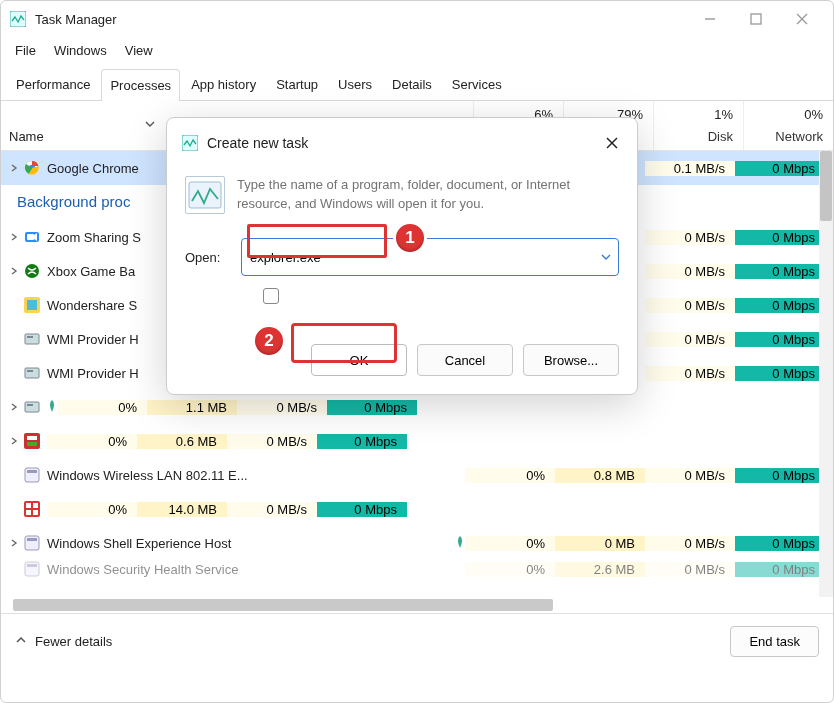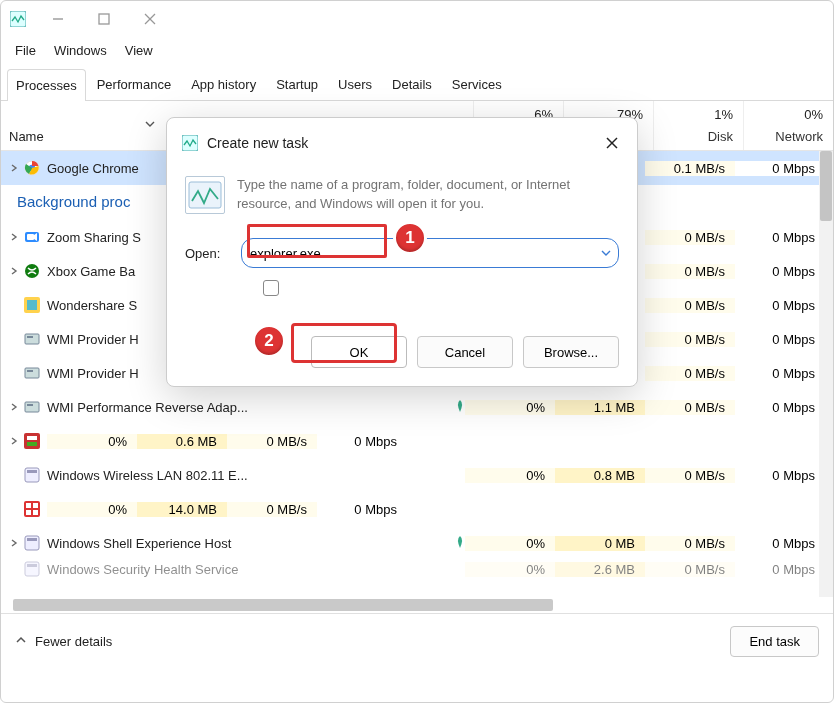--- a/index.html
+++ b/index.html
@@ -33,21 +33,21 @@
 .proclist { position:relative; height:446px; overflow:hidden; }
 .row { display:flex; height:34px; align-items:center; padding:0 8px; }
 .row.selected { background:#cfe4ff; }
 .row .exp { width:14px; color:#6a6a6a; font-size:11px; }
 .row .ic { width:18px; height:18px; margin-right:6px; display:flex; align-items:center; justify-content:center; }
 .row .nm { flex:1; color:#222; white-space:nowrap; overflow:hidden; text-overflow:ellipsis; }
 .row .cell { width:90px; text-align:right; padding-right:10px; }
 .row .cell.cpu { background:#fffcec; }
 .row .cell.mem { background:#fff4c7; }
 .row .cell.disk { background:#fffcec; }
-.row .cell.net { background:#ffffff; }
+.row .cell.net { background:#14b8a6; }
 .row .leaf { position:relative; }
 .section-label { color:#1b5fb3; font-size:15px; padding:8px 10px 10px 16px; }
 .scrolltrack { position:absolute; right:0; top:0; bottom:0; width:14px; background:#f2f2f2; }
 .scrollthumb { position:absolute; right:1px; top:0; width:12px; height:70px; background:#c4c4c4; border-radius:2px; }
 .hscroll { height:14px; margin:2px 12px 0 12px; }
 .hscroll .hthumb { height:12px; width:540px; background:#c9c9c9; border-radius:2px; }
 
 
 .footer { border-top:1px solid #e0e0e0; height:56px; display:flex; align-items:center; padding:12px 14px; }
 .footer .fewer { display:flex; align-items:center; gap:8px; color:#222; }
@@ -59,21 +59,21 @@
 .dialog .dtitle { display:flex; align-items:center; padding:10px 10px 10px 14px; }
 .dialog .dtitle .dic { width:18px; height:18px; margin-right:8px; display:flex; align-items:center; justify-content:center; }
 .dialog .dtitle .txt { flex:1; color:#222; font-size:14px; }
 .dialog .dtitle .close { width:30px; height:30px; display:flex; align-items:center; justify-content:center; color:#222; }
 .dialog .dbody { padding:8px 18px 18px 18px; }
 .dialog .drow1 { display:flex; gap:12px; align-items:flex-start; }
 .dialog .bigicon { width:40px; height:38px; border:1px solid #b8c9d8; display:flex; align-items:center; justify-content:center; border-radius:2px; flex-shrink:0; }
 .dialog .desc { color:#737373; line-height:1.45; }
 .dialog .drow2 { display:flex; align-items:center; margin-top:24px; gap:10px; }
 .dialog .drow2 .lbl { width:46px; color:#222; }
-.dialog .drow2 .combo { flex:1; display:flex; align-items:center; border:1px solid #3a7bd5; border-radius:12px; height:30px; }
+.dialog .drow2 .combo { flex:1; display:flex; align-items:center; border:1px solid #3a7bd5; border-radius:4px; height:38px; }
 .dialog .drow2 .combo input { flex:1; border:none; outline:none; padding:0 8px; height:100%; font-size:13px; background:transparent; }
 .dialog .drow2 .combo .dd { width:24px; display:flex; align-items:center; justify-content:center; color:#3a7bd5; }
 .dialog .redbox { position:absolute; border:3px solid #d33; border-radius:4px; pointer-events:none; }
 .dialog .rb-input { left:80px; top:106px; width:140px; height:34px; border-radius:2px; }
 .dialog .rb-ok { left:124px; top:205px; width:106px; height:40px; border-radius:4px; }
 .dialog .callout { position:absolute; width:34px; height:34px; border-radius:50%; background:#d33; border:3px solid #fff; box-shadow:inset 0 -2px 3px rgba(0,0,0,.2); display:flex; align-items:center; justify-content:center; color:#fff; font-weight:700; font-size:17px; }
 .dialog .c1 { left:226px; top:103px; }
 .dialog .c2 { left:85px; top:206px; }
 .dialog .drow3 { margin-top:12px; padding-left:78px; display:flex; align-items:center; gap:8px; }
 .dialog .drow3 .chk { width:16px; height:16px; border:1px solid #888; border-radius:3px; }
@@ -86,20 +86,21 @@
 </head>
 <body>
 
 <div class="titlebar">
   <span class="app-icon">
     <svg width="16" height="16">
         <rect x="0" y="0" width="16" height="16" rx="2" fill="#dff" stroke="#4aa"></rect>
         <path d="M2 10 L5 6 L8 11 L11 5 L14 9" stroke="#2a8" fill="none" stroke-width="1.3"></path>
       </svg>
   </span>
+  <span class="title">Task Manager</span>
   <div class="winbtn">
       <svg width="12" height="12">
         <line x1="1" y1="6" x2="11" y2="6" stroke="#555" stroke-width="1.4"></line>
       </svg>
     </div>
   <div class="winbtn">
       <svg width="12" height="12">
         <rect x="1" y="1" width="10" height="10" fill="none" stroke="#555" stroke-width="1.3"></rect>
       </svg>
     </div>
@@ -111,22 +112,22 @@
     </div>
 </div>
 
 <div class="menubar">
   <div class="item">File</div>
   <div class="item">Windows</div>
   <div class="item">View</div>
 </div>
 
 <div class="tabs">
+  <div class="tab">Performance</div>
   <div class="tab active">Processes</div>
-  <div class="tab">Performance</div>
   <div class="tab">App history</div>
   <div class="tab">Startup</div>
   <div class="tab">Users</div>
   <div class="tab">Details</div>
   <div class="tab">Services</div>
 </div>
 
 <div class="colhdr">
   <div class="namecol">
     <span>Name</span>
@@ -262,21 +263,20 @@
           <svg width="10" height="10">
             <path d="M3 2 L7 5 L3 8" fill="none" stroke="#6a6a6a" stroke-width="1.4"></path>
           </svg>
         </span>
         <span class="ic">
           <svg width="16" height="16">
             <rect x="1" y="3" width="14" height="10" rx="1" fill="#cdd" stroke="#789"></rect>
             <rect x="3" y="5" width="6" height="2" fill="#789"></rect>
           </svg>
         </span>
-        <span class="nm">WMI Performance Reverse Adap...</span>
         <span class="leaf"><svg width="10" height="14">
             <path d="M5 1 Q9 4 5 13 Q1 4 5 1 Z" fill="#3a8"></path>
           </svg></span>
         <span class="cell cpu">0%</span>
         <span class="cell mem">1.1 MB</span>
         <span class="cell disk">0 MB/s</span>
         <span class="cell net">0 Mbps</span>
       </div>
       <div class="row" style="">
         <span class="exp">

